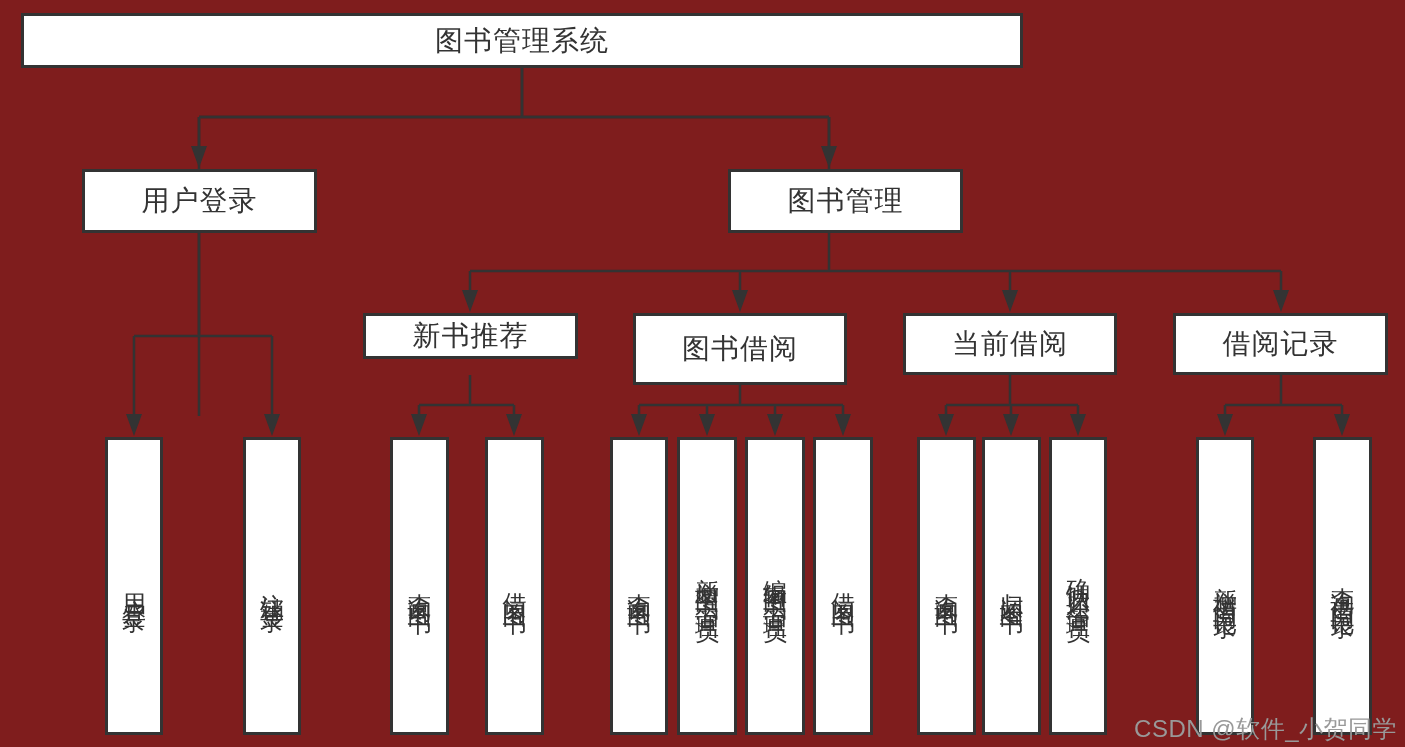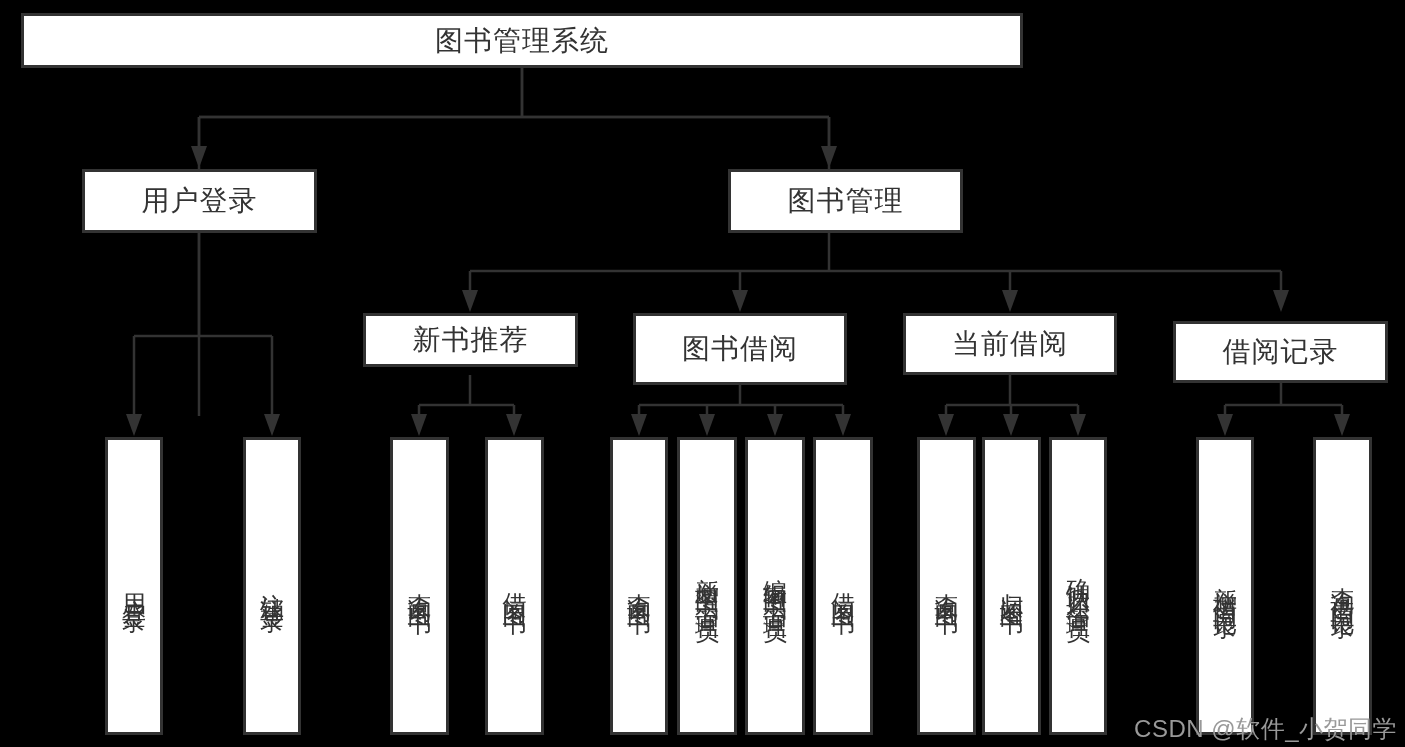--- a/index.html
+++ b/index.html
@@ -5,21 +5,21 @@
   html, body {
     margin: 0;
     padding: 0;
     background: #ffffff;
     font-family: "Liberation Sans", "DejaVu Sans", sans-serif;
   }
   .canvas {
     position: relative;
     width: 1405px;
     height: 747px;
-    background: #000000;
+    background: #7f1d1d;
     overflow: hidden;
   }
   .wires {
     position: absolute;
     left: 0;
     top: 0;
     width: 1405px;
     height: 747px;
     pointer-events: none;
   }
@@ -43,24 +43,24 @@
     text-orientation: mixed;
     font-size: 24px;
     letter-spacing: 6px;
     line-height: 1;
     white-space: nowrap;
   }
   
   .b-root      { left: 21px;   top: 13px;  width: 1002px; height: 55px; }
   .b-login     { left: 82px;   top: 169px; width: 235px;  height: 64px; }
   .b-bookmgmt  { left: 712px;  top: 169px; width: 235px;  height: 64px; margin-left: 16px; }
-  .b-recommend { left: 363px;  top: 313px; width: 215px;  height: 54px; }
+  .b-recommend { left: 363px;  top: 313px; width: 215px;  height: 46px; }
   .b-borrow    { left: 633px;  top: 313px; width: 214px;  height: 72px; }
   .b-current   { left: 903px;  top: 313px; width: 214px;  height: 62px; }
-  .b-record    { left: 1173px; top: 313px; width: 215px;  height: 62px; margin-top: 8px; }
+  .b-record    { left: 1173px; top: 313px; width: 215px;  height: 62px; }
   .leaf        { top: 437px; height: 298px; }
   .b-leaf-1  { left: 105px;  width: 58px; }
   .b-leaf-2  { left: 243px;  width: 58px; }
   .b-leaf-3  { left: 390px;  width: 59px; }
   .b-leaf-4  { left: 485px;  width: 59px; }
   .b-leaf-5  { left: 610px;  width: 58px; }
   .b-leaf-6  { left: 677px;  width: 60px; }
   .b-leaf-7  { left: 745px;  width: 60px; }
   .b-leaf-8  { left: 813px;  width: 60px; }
   .b-leaf-9  { left: 917px;  width: 59px; }

